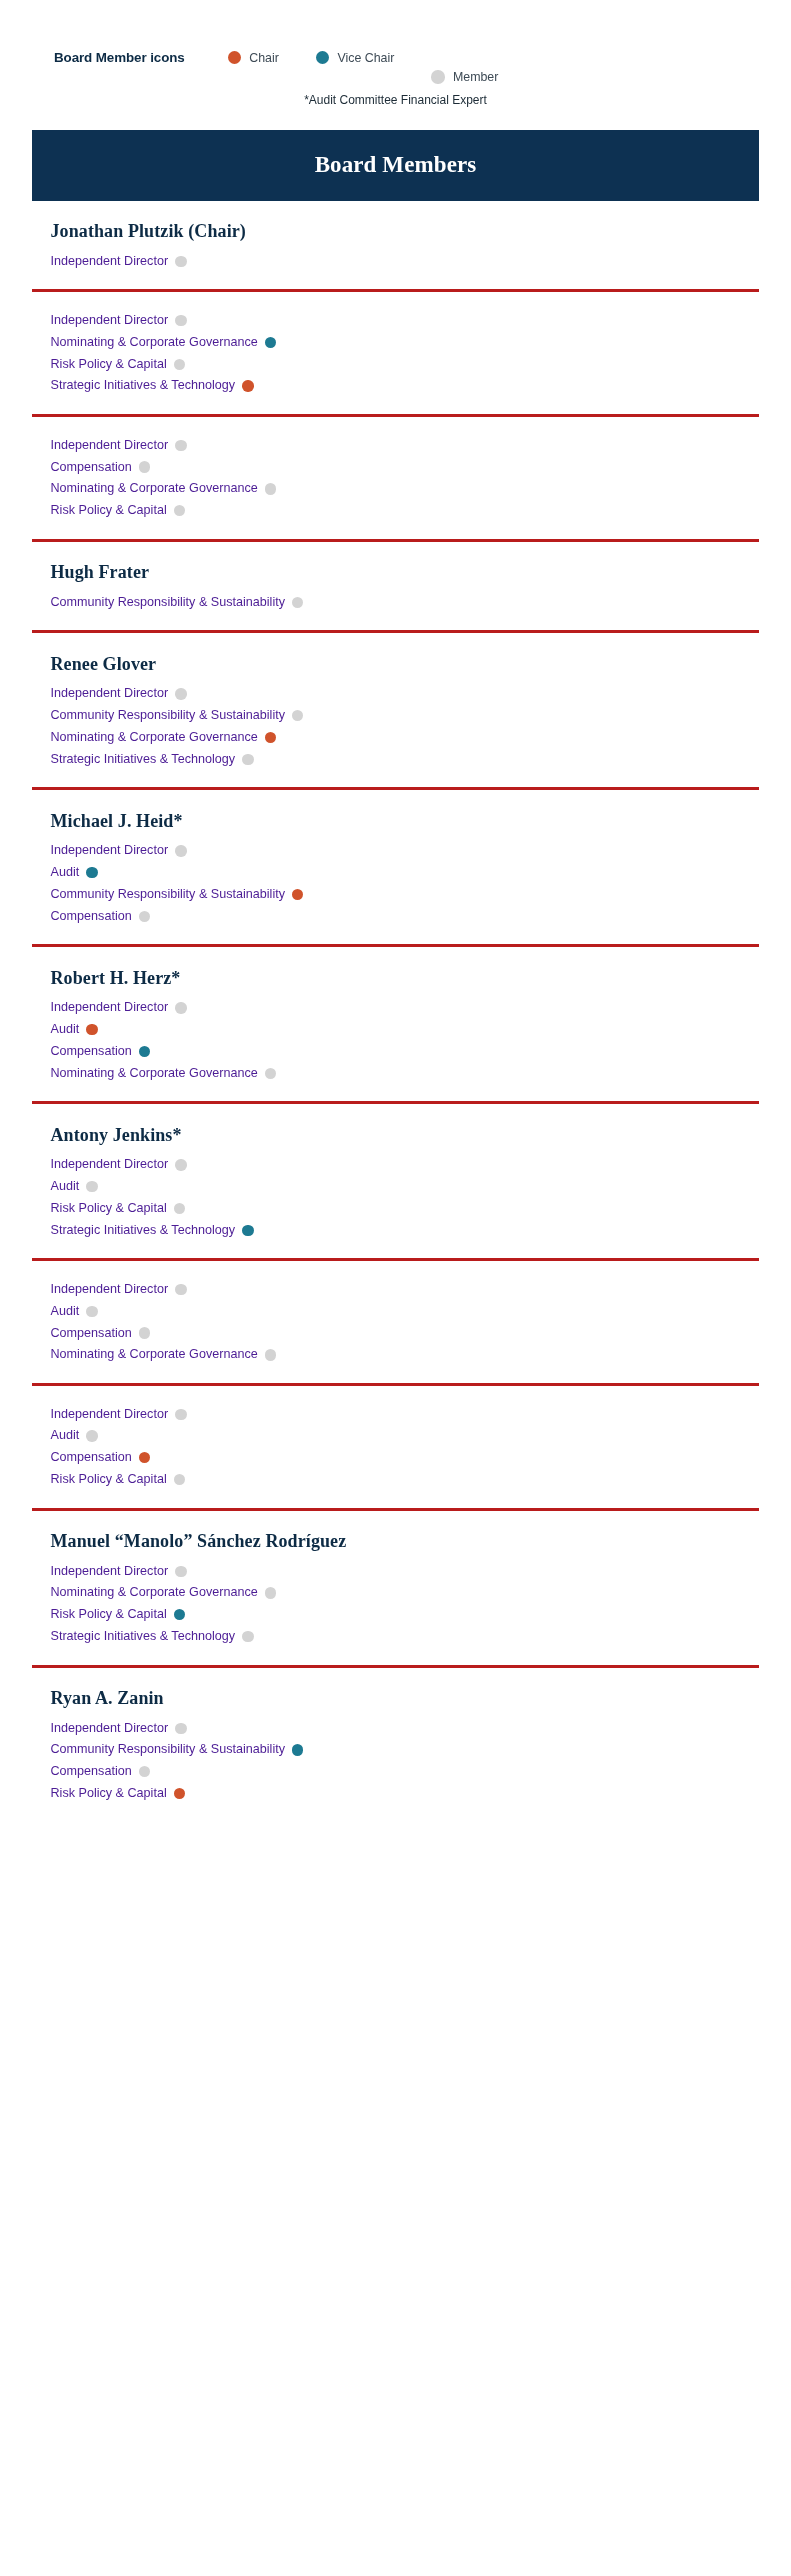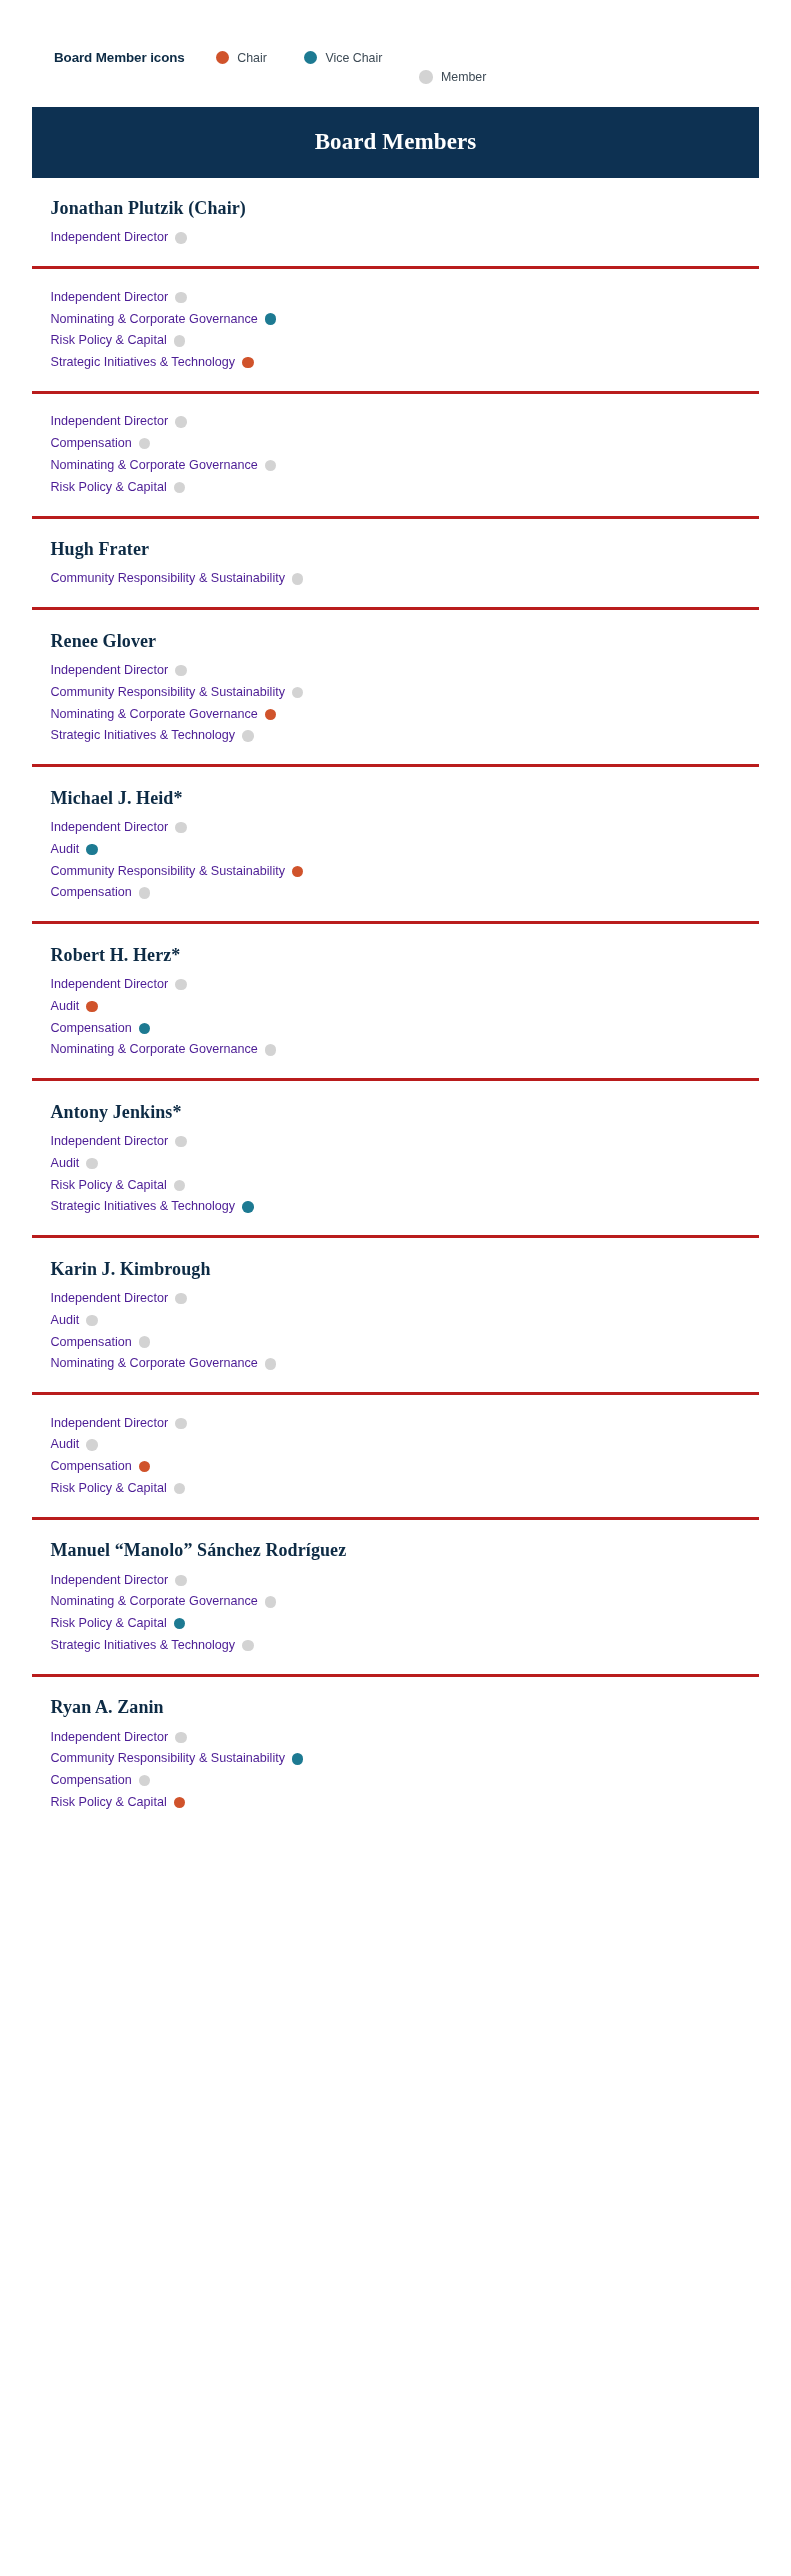--- a/index.html
+++ b/index.html
@@ -16,21 +16,21 @@
   .page {
     width: 791px;
     padding: 0;
     margin: 0 auto;
   }
   
   .legend {
     display: flex;
     align-items: center;
     padding: 31px 54px 0 54px;
-    gap: 0;
+    gap: 12px;
   }
   .legend-title {
     font-size: 13.4px;
     font-weight: bold;
     color: #0d2b45;
     letter-spacing: -0.1px;
     margin-right: 31px;
     white-space: nowrap;
   }
   .legend-item {
@@ -126,20 +126,21 @@
           <span class="legend-dot" style="background: rgb(29, 122, 146);"></span>
           <span class="legend-label">Vice Chair</span>
         </div>
         <div class="legend-item">
           <span class="legend-dot" style="background: rgb(211, 211, 211);"></span>
           <span class="legend-label">Member</span>
         </div>
       </div>
   </div>
 
+  <div class="legend-note">*Audit Committee Financial Expert</div>
 
   <div class="board-header">Board Members</div>
 
   <div class="members">
       <div class="member">
         <div class="member-name">Jonathan Plutzik (Chair)</div>
         <div class="role-row">
           <span class="role-label">Independent Director</span>
           <span class="role-dot" style="background: rgb(211, 211, 211);"></span>
         </div>
@@ -257,21 +258,20 @@
         <div class="role-row">
           <span class="role-label">Risk Policy &amp; Capital</span>
           <span class="role-dot" style="background: rgb(211, 211, 211);"></span>
         </div>
         <div class="role-row">
           <span class="role-label">Strategic Initiatives &amp; Technology</span>
           <span class="role-dot" style="background: rgb(29, 122, 146);"></span>
         </div>
       </div>
       <div class="member">
-        <div class="member-name">Karin J. Kimbrough</div>
         <div class="role-row">
           <span class="role-label">Independent Director</span>
           <span class="role-dot" style="background: rgb(211, 211, 211);"></span>
         </div>
         <div class="role-row">
           <span class="role-label">Audit</span>
           <span class="role-dot" style="background: rgb(211, 211, 211);"></span>
         </div>
         <div class="role-row">
           <span class="role-label">Compensation</span>

